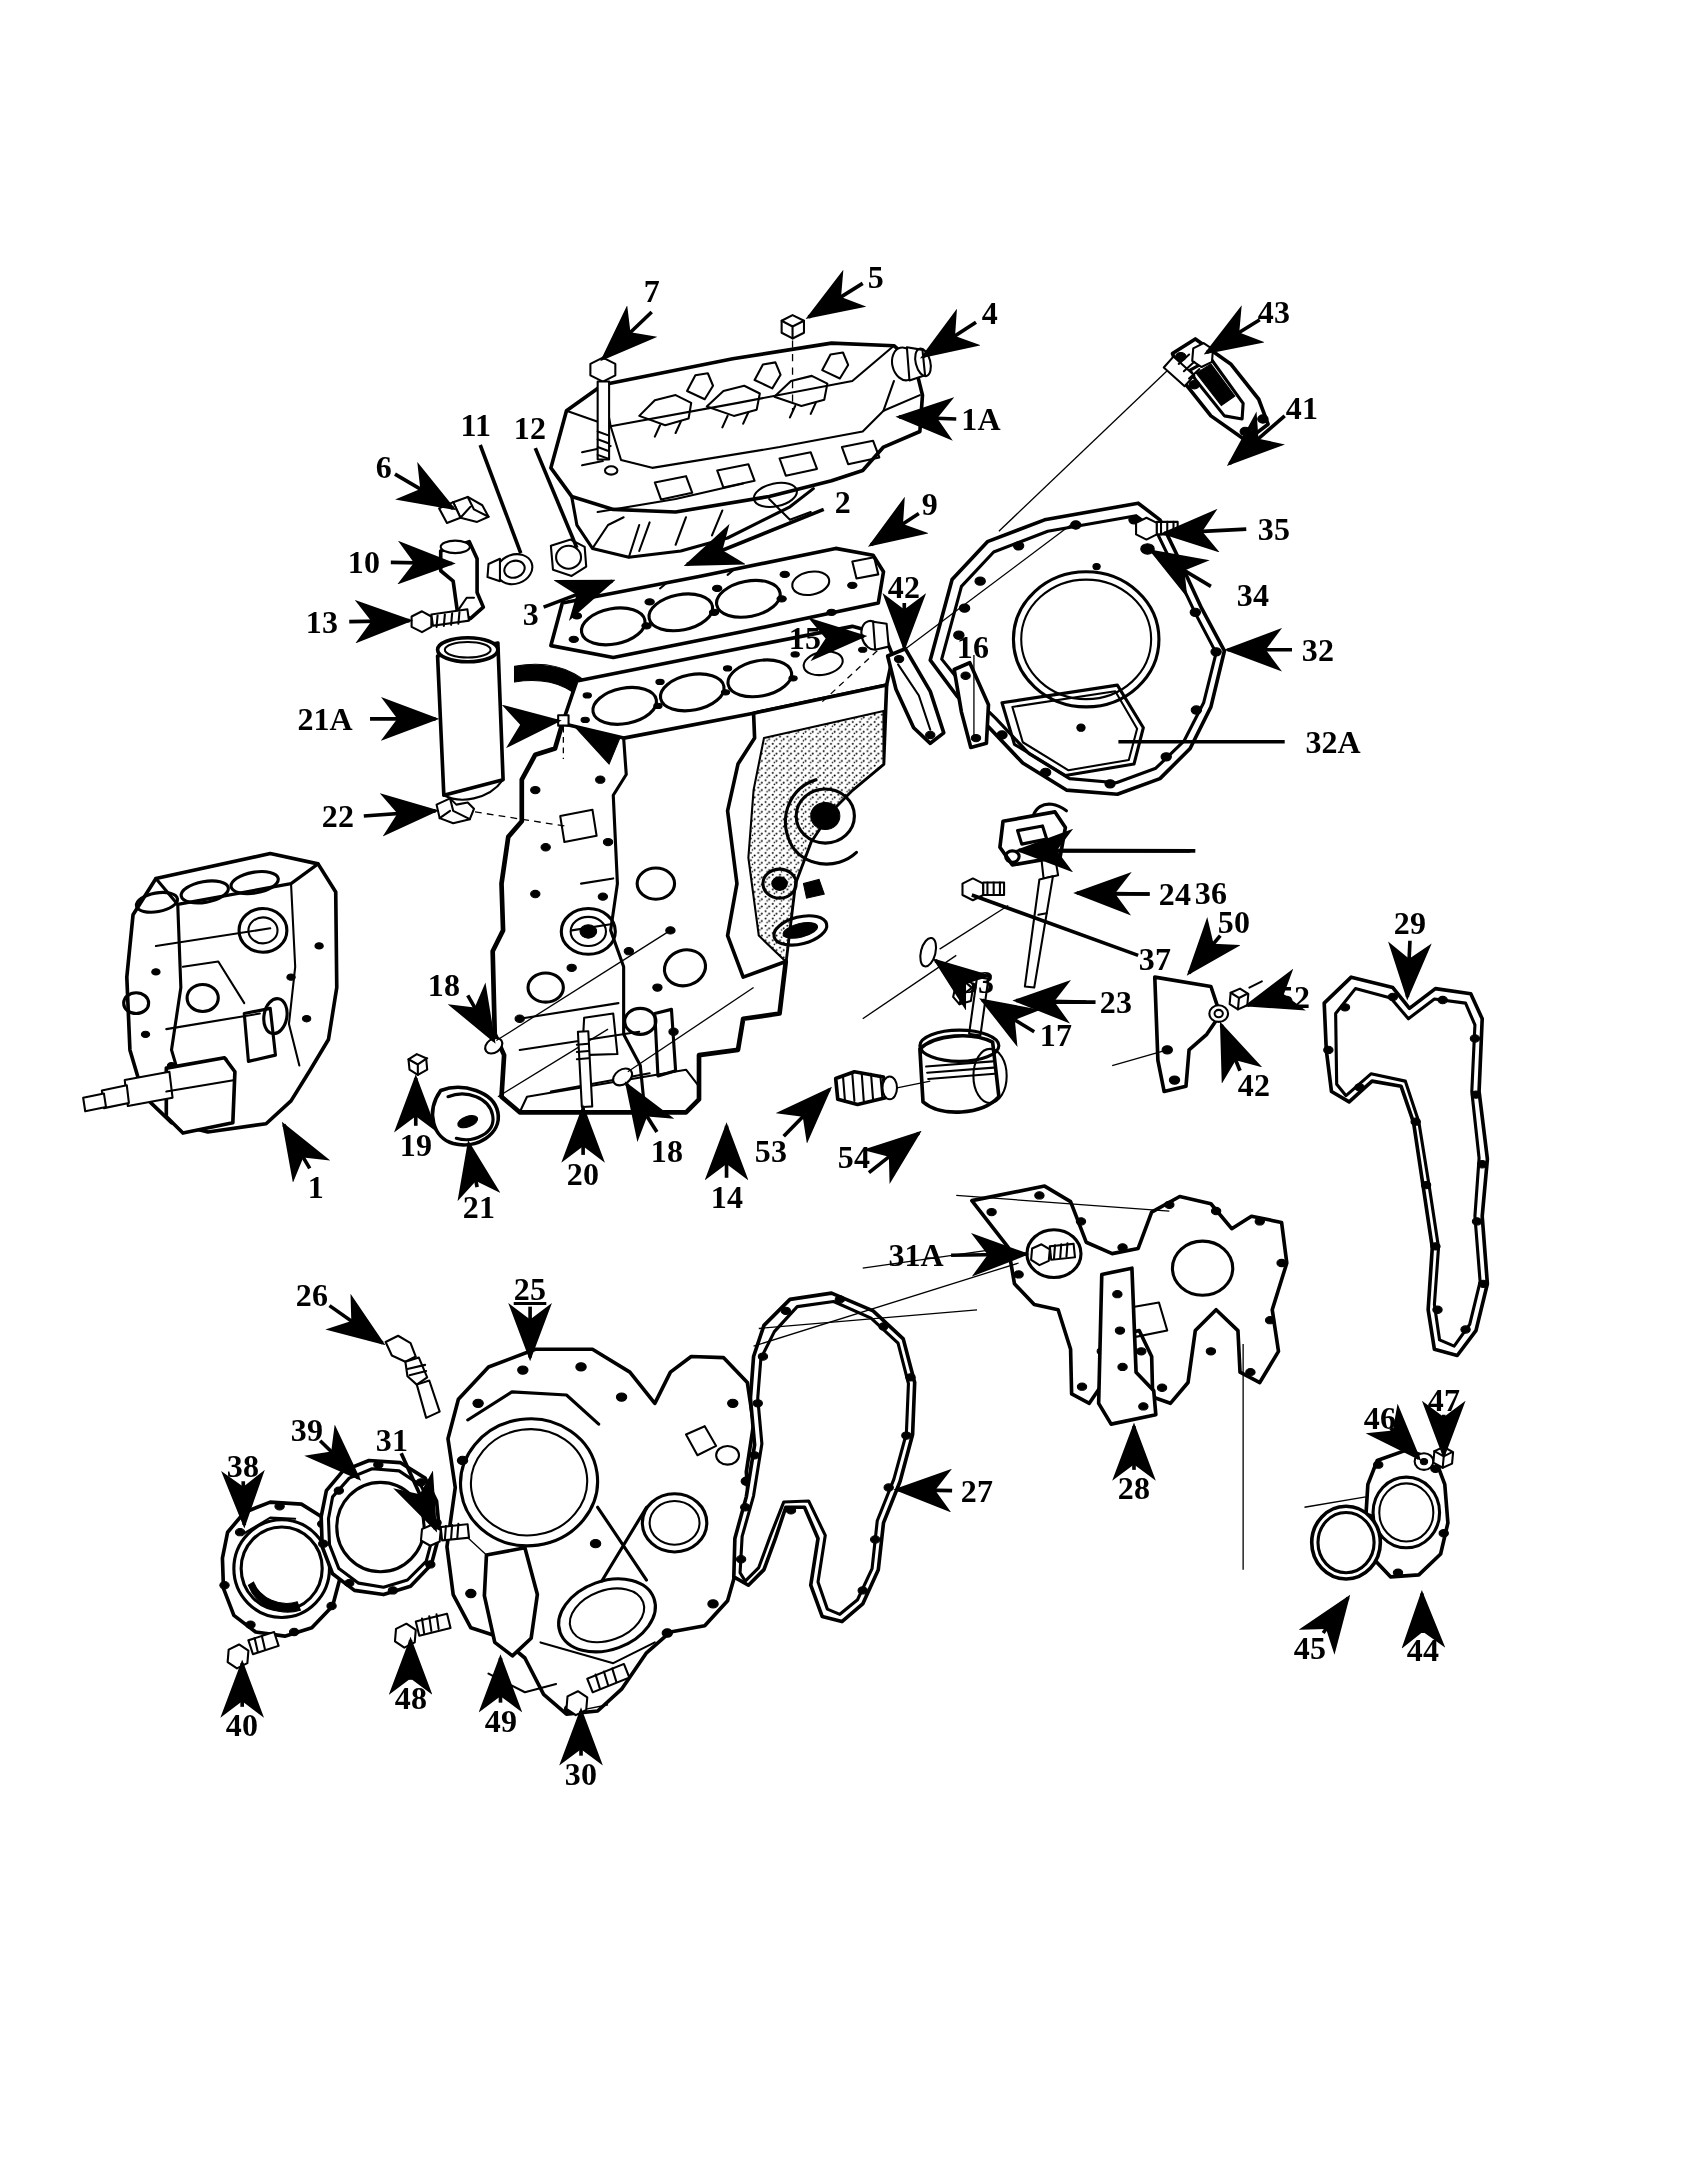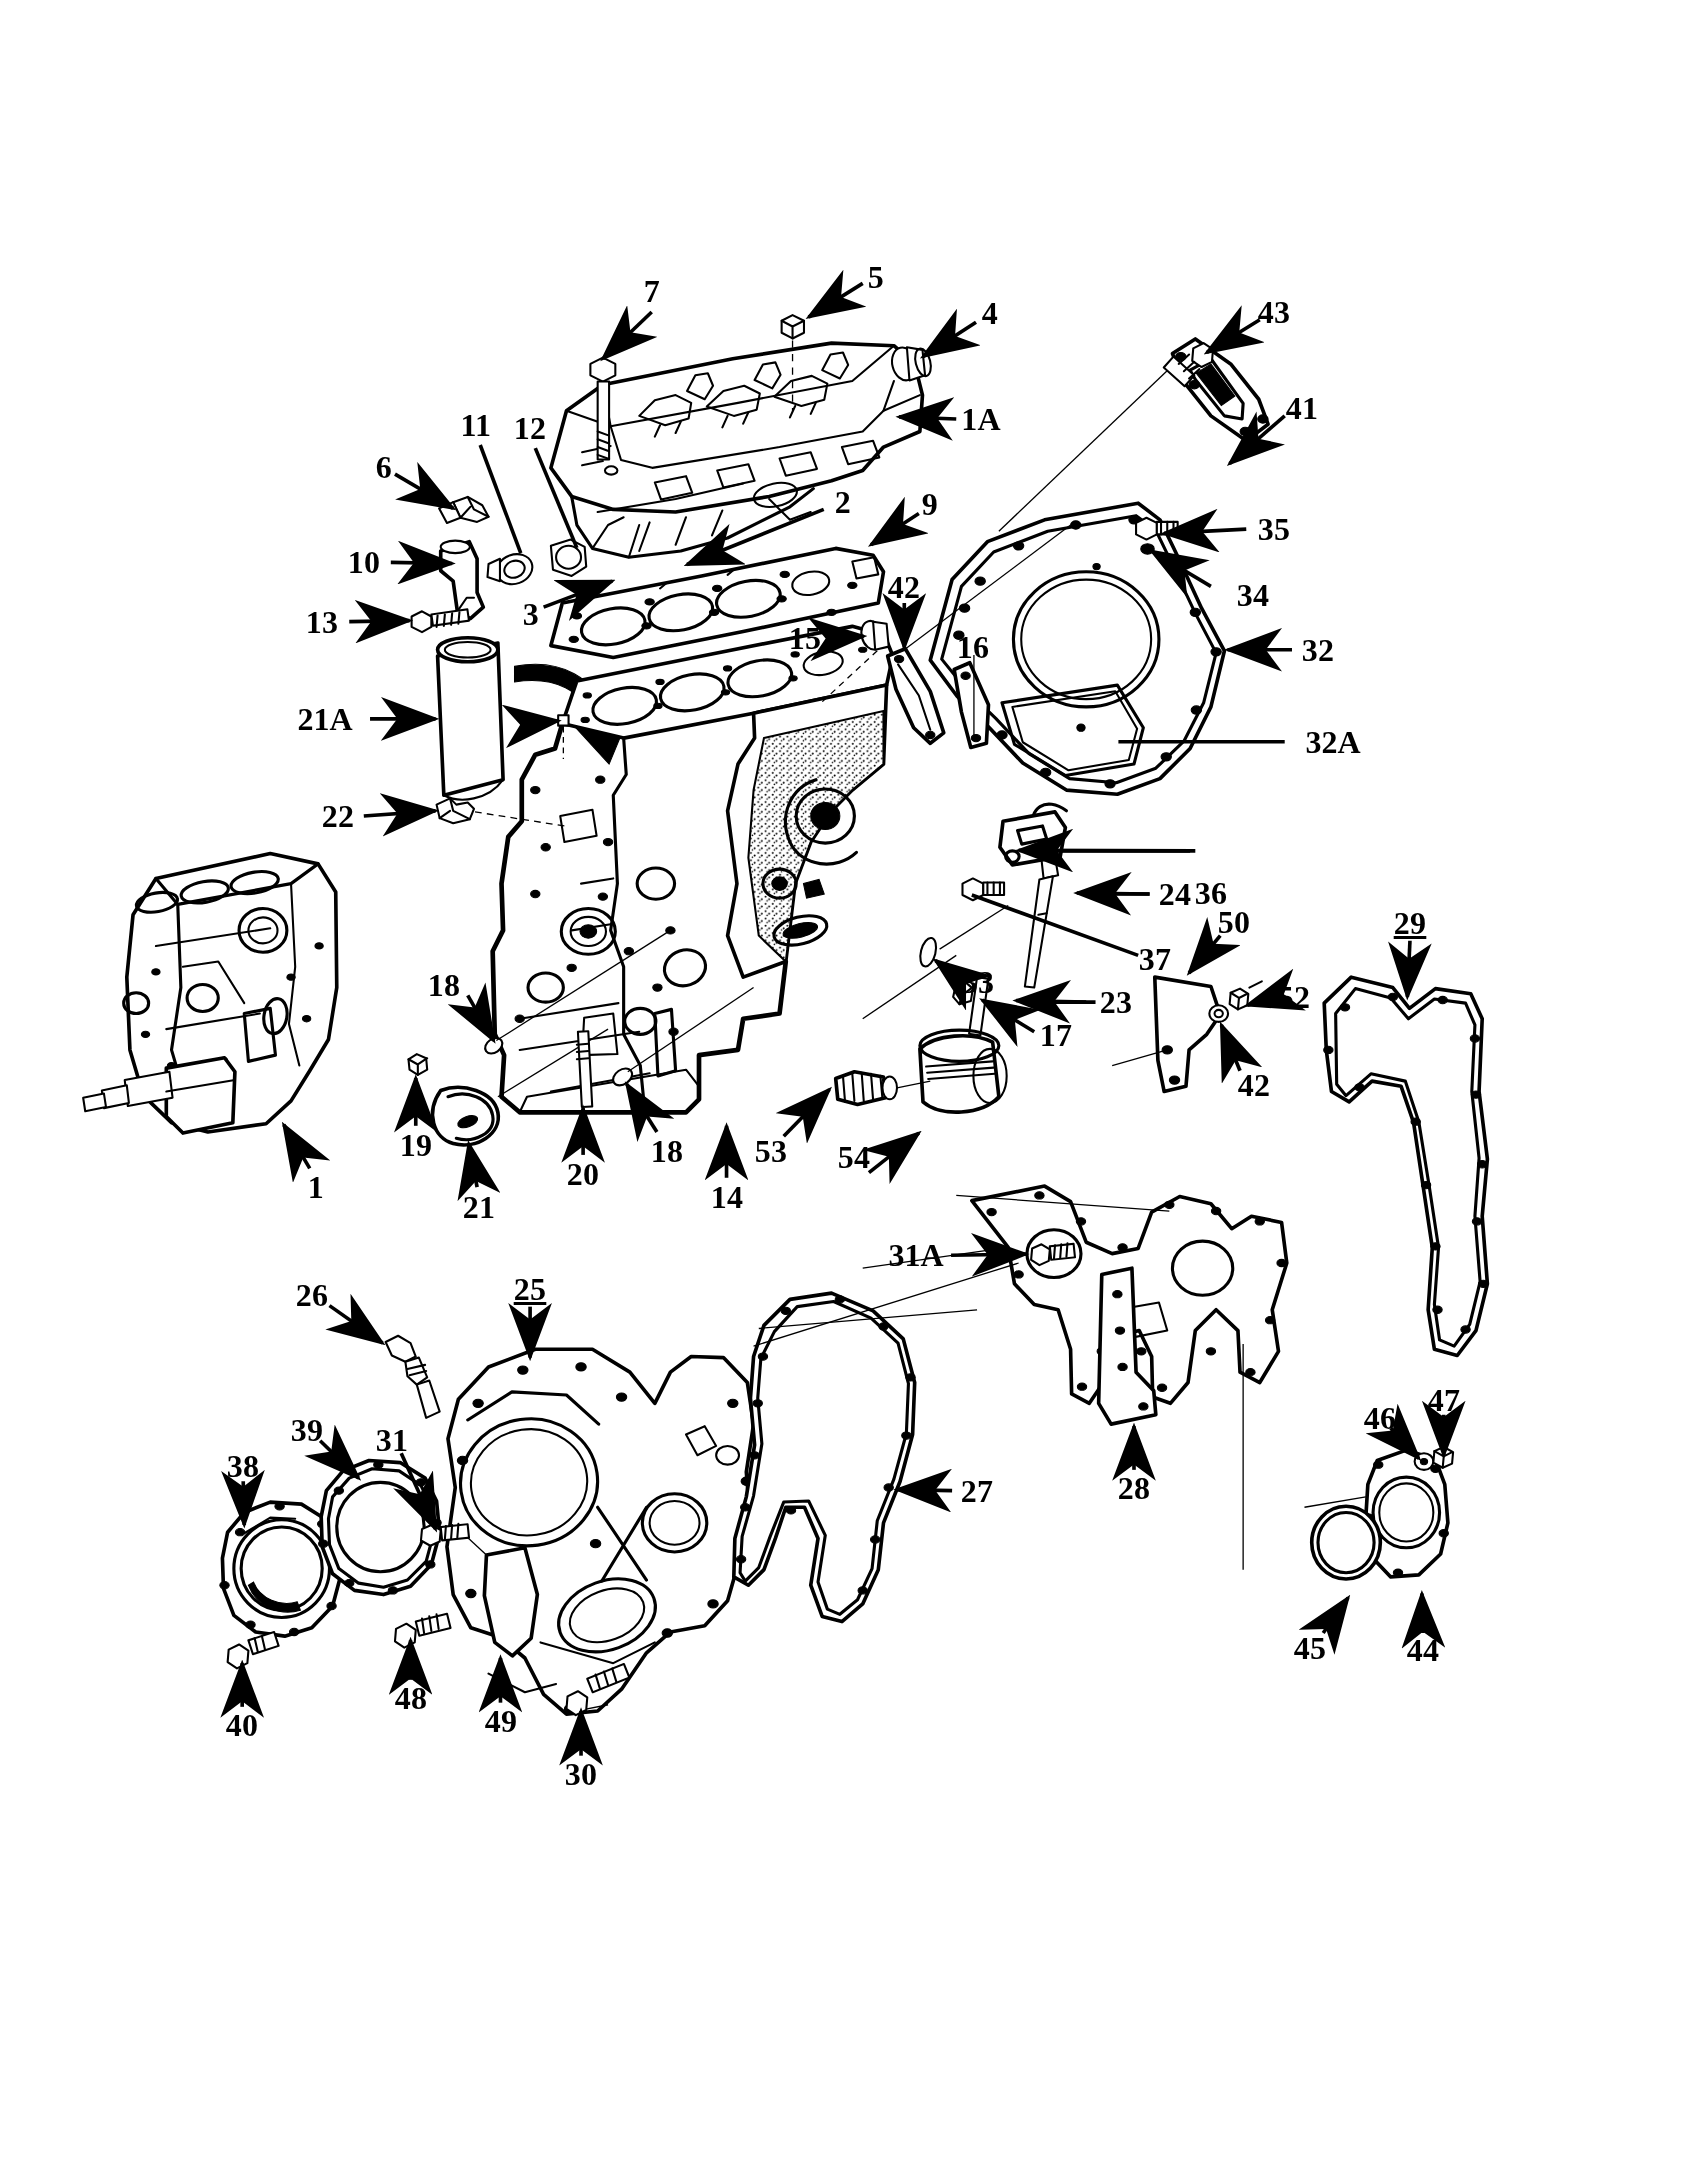--- a/index.html
+++ b/index.html
@@ -785,21 +785,21 @@
       <div class="callout" style="left: 805px; top: 638px;">15</div>
       <div class="callout" style="left: 973px; top: 647px;">16</div>
       <div class="callout" style="left: 1318px; top: 650px;">32</div>
       <div class="callout wide" style="left: 325px; top: 719px;">21A</div>
       <div class="callout" style="left: 530px; top: 723px;">8</div>
       <div class="callout wide" style="left: 1333px; top: 742px;">32A</div>
       <div class="callout" style="left: 338px; top: 816px;">22</div>
       <div class="callout" style="left: 1211px; top: 851px; margin-top: 42px;">36</div>
       <div class="callout" style="left: 1175px; top: 894px;">24</div>
       <div class="callout" style="left: 1234px; top: 922px;">50</div>
-      <div class="callout" style="left: 1410px; top: 923px; text-decoration: underline;">29</div>
+      <div class="callout" style="left: 1410px; top: 923px;">29</div>
       <div class="callout" style="left: 1155px; top: 959px;">37</div>
       <div class="callout" style="left: 444px; top: 985px;">18</div>
       <div class="callout" style="left: 978px; top: 982px;">33</div>
       <div class="callout" style="left: 1116px; top: 1002px;">23</div>
       <div class="callout" style="left: 1294px; top: 997px;">52</div>
       <div class="callout" style="left: 1056px; top: 1035px;">17</div>
       <div class="callout" style="left: 1254px; top: 1085px;">42</div>
       <div class="callout" style="left: 416px; top: 1145px;">19</div>
       <div class="callout" style="left: 583px; top: 1174px;">20</div>
       <div class="callout" style="left: 667px; top: 1151px;">18</div>

